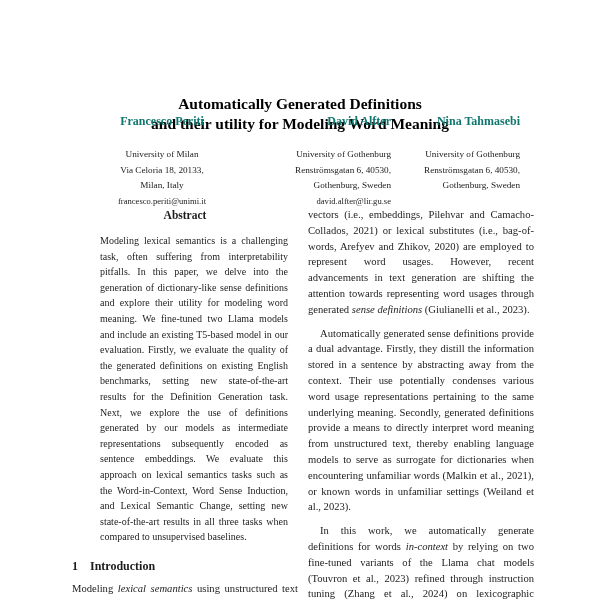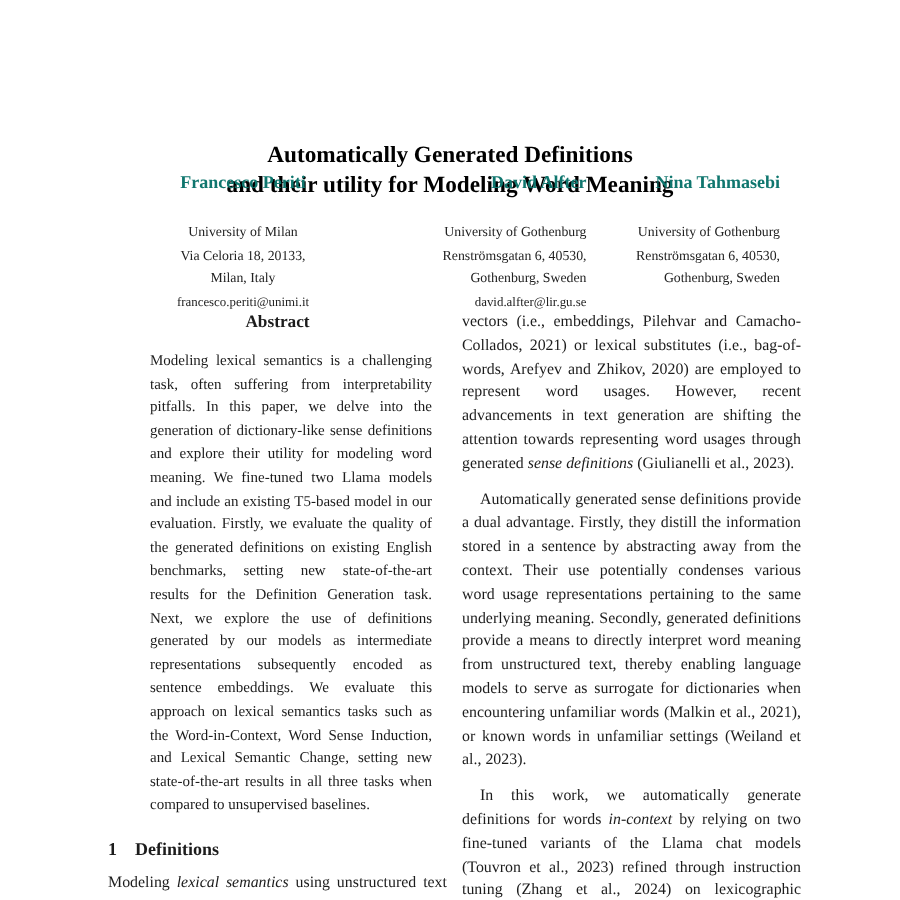--- a/index.html
+++ b/index.html
@@ -60,21 +60,21 @@
   <div class="name">Nina Tahmasebi</div>
   <div>University of Gothenburg</div>
   <div>Renströmsgatan 6, 40530,</div>
   <div>Gothenburg, Sweden</div>
 </div>
 
 <div class="col" style="left:72px; width:226px;">
   <div class="abstract-head">Abstract</div>
   <p class="abstract-body">Modeling lexical semantics is a challenging task, often suffering from interpretability pitfalls. In this paper, we delve into the generation of dictionary-like sense definitions and explore their utility for modeling word meaning. We fine-tuned two Llama models and include an existing T5-based model in our evaluation. Firstly, we evaluate the quality of the generated definitions on existing English benchmarks, setting new state-of-the-art results for the Definition Generation task. Next, we explore the use of definitions generated by our models as intermediate representations subsequently encoded as sentence embeddings. We evaluate this approach on lexical semantics tasks such as the Word-in-Context, Word Sense Induction, and Lexical Semantic Change, setting new state-of-the-art results in all three tasks when compared to unsupervised baselines.</p>
   <div class="section-head">
-    <span class="num">1</span><span>Definitions</span>
+    <span class="num">1</span><span>Introduction</span>
   </div>
   <p><span>Modeling </span><em>lexical semantics</em><span> using unstructured text has a longstanding history in Natural Language Processing due to its crucial role in both Natural Language Understanding and Natural Language Generation (Karanikolas et al., 2024; Pustejovsky and Boguraev, 1993). Over the past decades, there have been many relevant technological developments: from count-based (Naseem et al., 2021) to static (Mikolov et al., 2013) and contextualized (P</span></p>
 </div>
 
 <div class="col" style="left:308px; width:226px;">
   <p><span>vectors (i.e., embeddings, Pilehvar and Camacho-Collados, 2021) or lexical substitutes (i.e., bag-of-words, Arefyev and Zhikov, 2020) are employed to represent word usages. However, recent advancements in text generation are shifting the attention towards representing word usages through generated </span><em>sense definitions</em><span> (Giulianelli et al., 2023).</span></p>
   <p class="indent gap">Automatically generated sense definitions provide a dual advantage.  Firstly, they distill the information stored in a sentence by abstracting away from the context. Their use potentially condenses various word usage representations pertaining to the same underlying meaning.  Secondly, generated definitions provide a means to directly interpret word meaning from unstructured text, thereby enabling language models to serve as surrogate for dictionaries when encountering unfamiliar words (Malkin et al., 2021), or known words in unfamiliar settings (Weiland et al., 2023).</p>
   <p class="indent gap"><span>In this work, we automatically generate definitions for words </span><em>in-context</em><span> by relying on two fine-tuned variants of the Llama chat models (Touvron et al., 2023) refined through instruction tuning (Zhang et al., 2024) on lexicographic resources. We call the models </span></p>
 
 </div>

